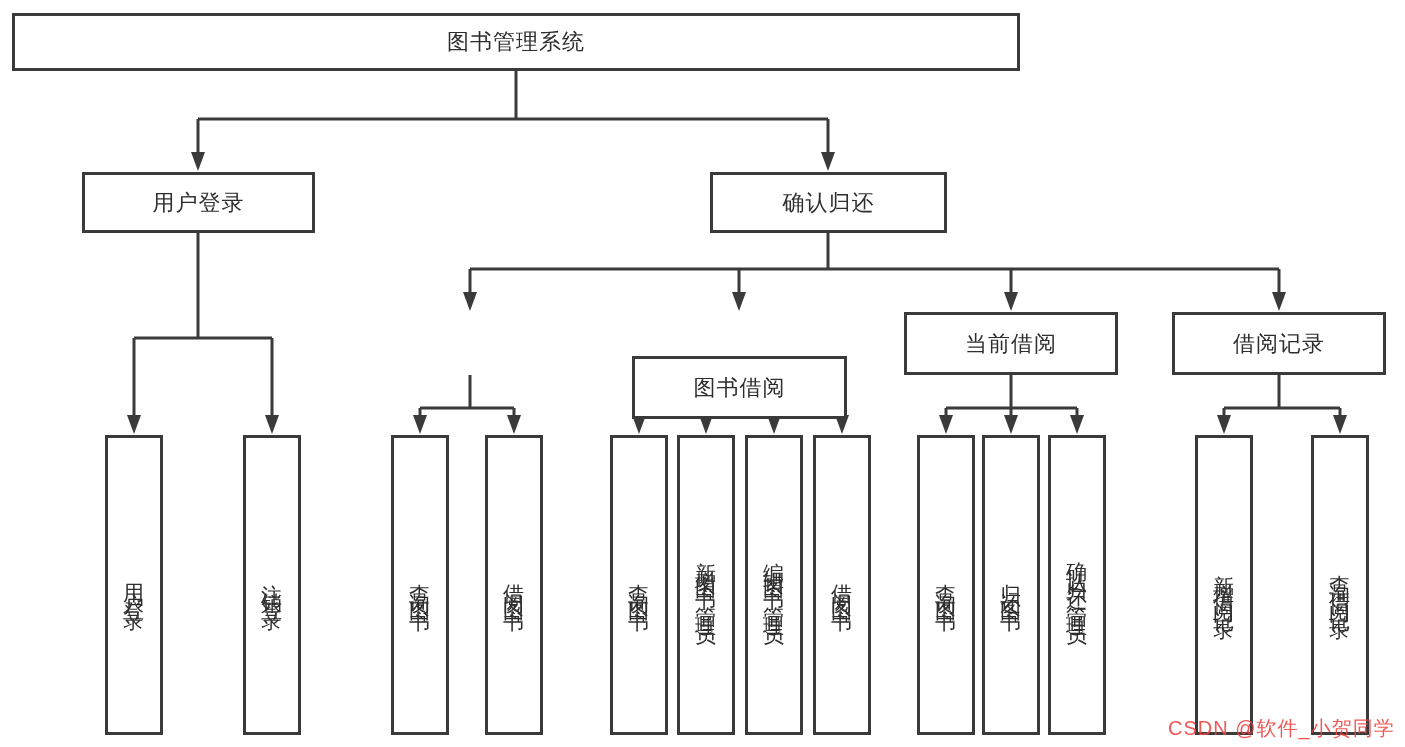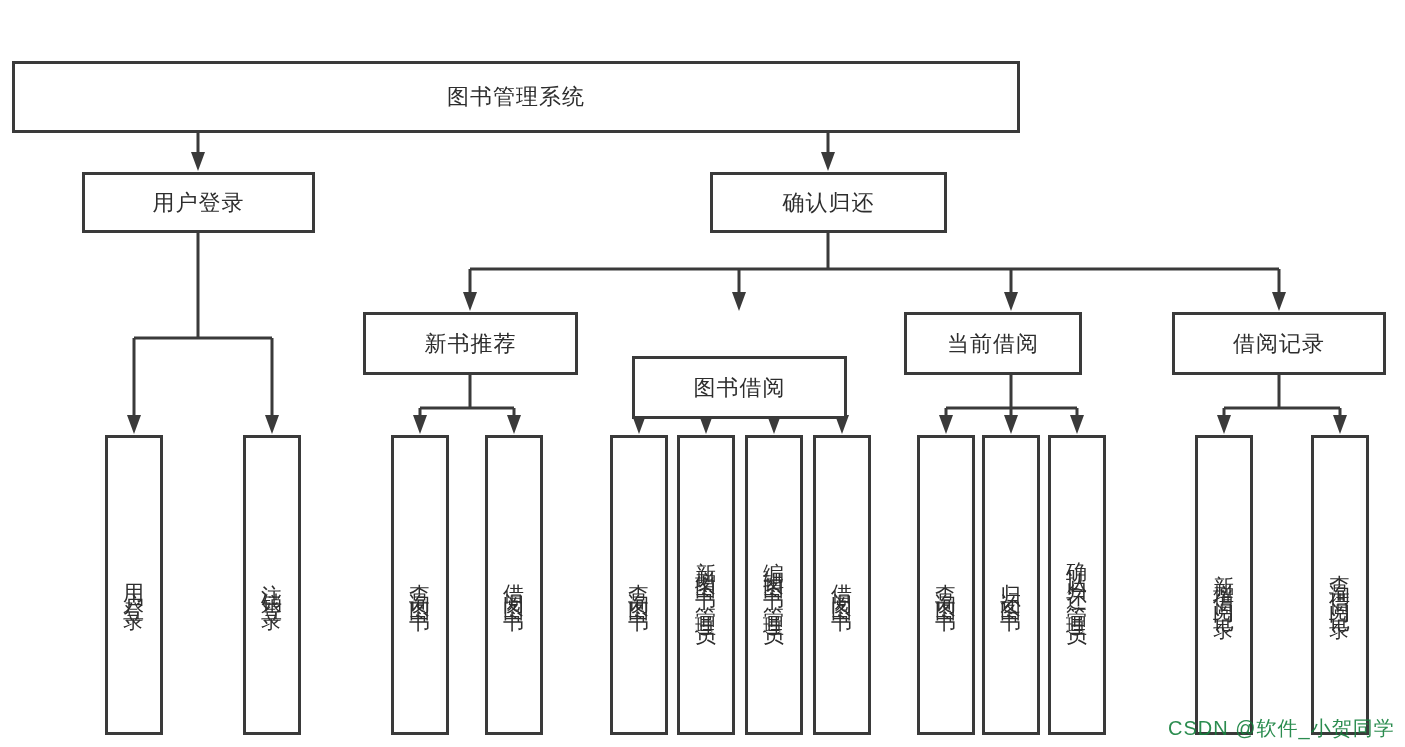--- a/index.html
+++ b/index.html
@@ -30,28 +30,28 @@
     border: 3px solid #3a3a3a;
     display: flex;
     align-items: center;
     justify-content: center;
     color: #2d2d2d;
     font-size: 22px;
     letter-spacing: 1px;
     white-space: nowrap;
     z-index: 2;
   }
-  .root-box    { left: 12px;  top: 13px;  width: 1008px; height: 72px; margin-top: 48px; }
+  .root-box    { left: 12px;  top: 13px;  width: 1008px; height: 58px; }
   .lvl2        { top: 172px; height: 61px; }
   .l2-a        { left: 82px;  width: 233px; }
   .l2-b        { left: 710px; width: 237px; }
   .lvl3        { top: 312px; height: 63px; }
   .l3-a        { left: 363px;  width: 215px; }
   .l3-b        { left: 632px;  width: 215px; margin-top: 44px; }
-  .l3-c        { left: 904px;  width: 178px; }
+  .l3-c        { left: 904px;  width: 214px; }
   .l3-d        { left: 1172px; width: 214px; }
   .leaf {
     top: 435px;
     height: 300px;
     width: 58px;
     font-size: 21px;
   }
   .leaf .vtext {
     writing-mode: vertical-rl;
     text-orientation: mixed;
@@ -69,21 +69,21 @@
   .lf9  { left: 917px; }
   .lf10 { left: 982px; }
   .lf11 { left: 1048px; }
   .lf12 { left: 1195px; }
   .lf13 { left: 1311px; }
   .watermark {
     position: absolute;
     left: 1168px;
     top: 715px;
     font-size: 20px;
-    color: #15803d;
+    color: #ef4444;
     letter-spacing: 1px;
     z-index: 5;
     opacity: 0.9;
     white-space: nowrap;
   }
 </style>
 </head>
 <body>
 
 <div class="canvas">
@@ -108,21 +108,20 @@
              M946 434 L939 415 L953 415 Z  M1011 434 L1004 415 L1018 415 Z
              M1077 434 L1070 415 L1084 415 Z
              M1224 434 L1217 415 L1231 415 Z  M1340 434 L1333 415 L1347 415 Z" fill="#3a3a3a" stroke="none"></path>
   </svg>
 
   <div class="node root-box">图书管理系统</div>
 
   <div class="node lvl2 l2-a">用户登录</div>
   <div class="node lvl2 l2-b">确认归还</div>
 
-  <div class="node lvl3 l3-a">新书推荐</div>
   <div class="node lvl3 l3-b">图书借阅</div>
   <div class="node lvl3 l3-c">当前借阅</div>
   <div class="node lvl3 l3-d">借阅记录</div>
 
   <div class="node leaf lf1">
     <span class="vtext">用户登录</span>
   </div>
   <div class="node leaf lf2">
     <span class="vtext">注销登录</span>
   </div>

